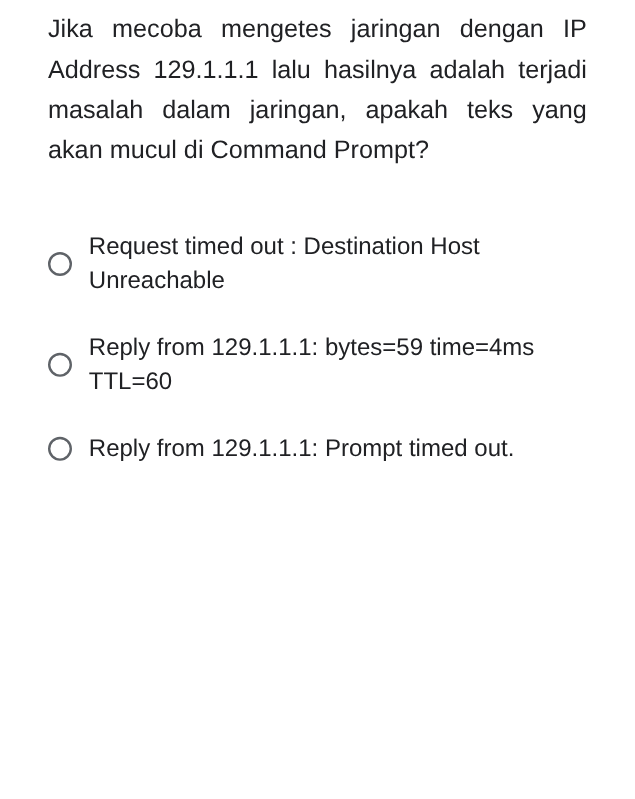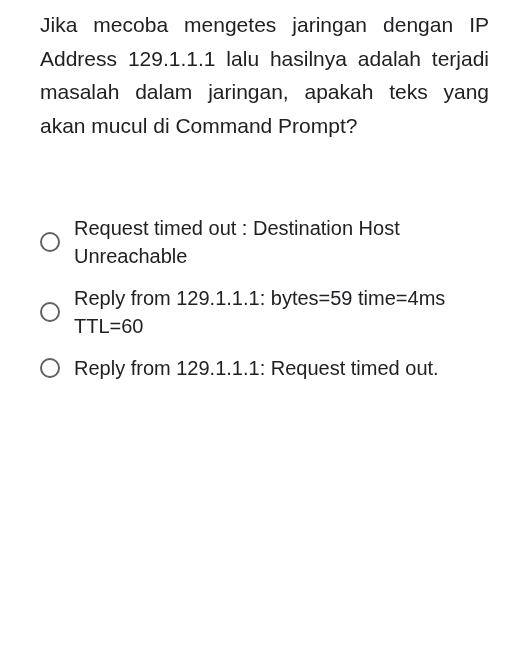--- a/index.html
+++ b/index.html
@@ -11,26 +11,26 @@
     font-family: Arial, Helvetica, sans-serif;
     background: #ffffff;
     width: 529px;
     padding: 8px 40px 30px 40px;
     color: #202124;
   }
   .question {
     font-size: 21px;
     line-height: 1.6;
     text-align: justify;
-    margin-bottom: 72px;
+    margin-bottom: 50px;
   }
   .options {
     display: flex;
     flex-direction: column;
-    gap: 14px;
+    gap: 28px;
   }
   .option {
     display: flex;
     align-items: center;
     gap: 14px;
   }
   .radio {
     width: 20px;
     height: 20px;
     min-width: 20px;
@@ -53,15 +53,15 @@
   <label class="option">
     <span class="radio"></span>
     <span class="option-text">Request timed out : Destination Host Unreachable</span>
   </label>
   <label class="option">
     <span class="radio"></span>
     <span class="option-text">Reply from 129.1.1.1: bytes=59 time=4ms TTL=60</span>
   </label>
   <label class="option">
     <span class="radio"></span>
-    <span class="option-text">Reply from 129.1.1.1: Request timed out.</span>
+    <span class="option-text">Reply from 129.1.1.1: Prompt timed out.</span>
   </label>
 </div>
 
 </body></html>

